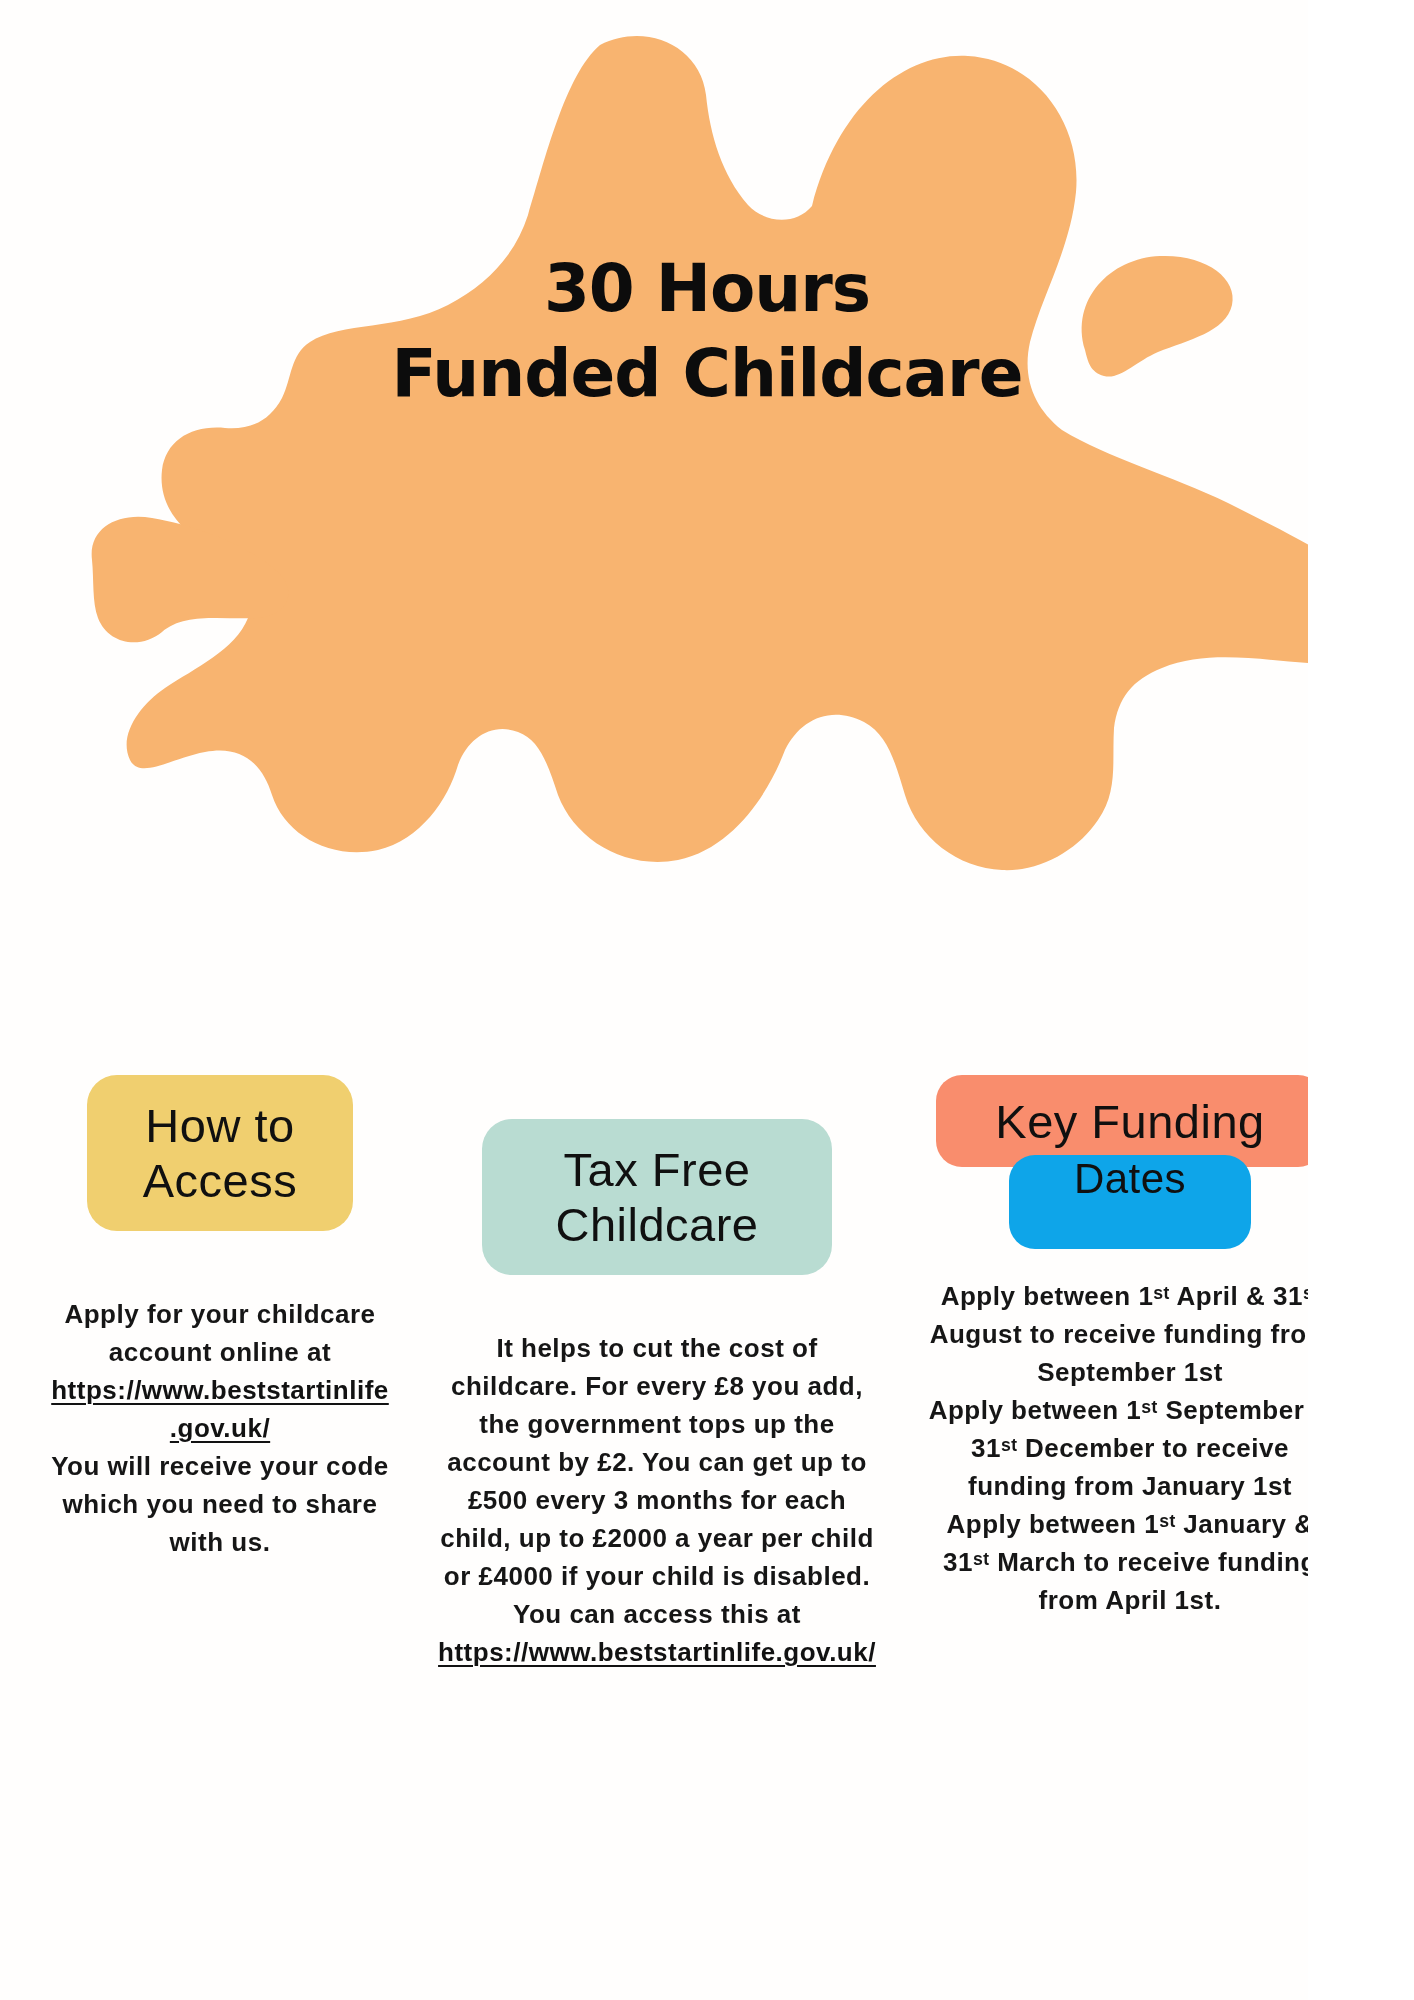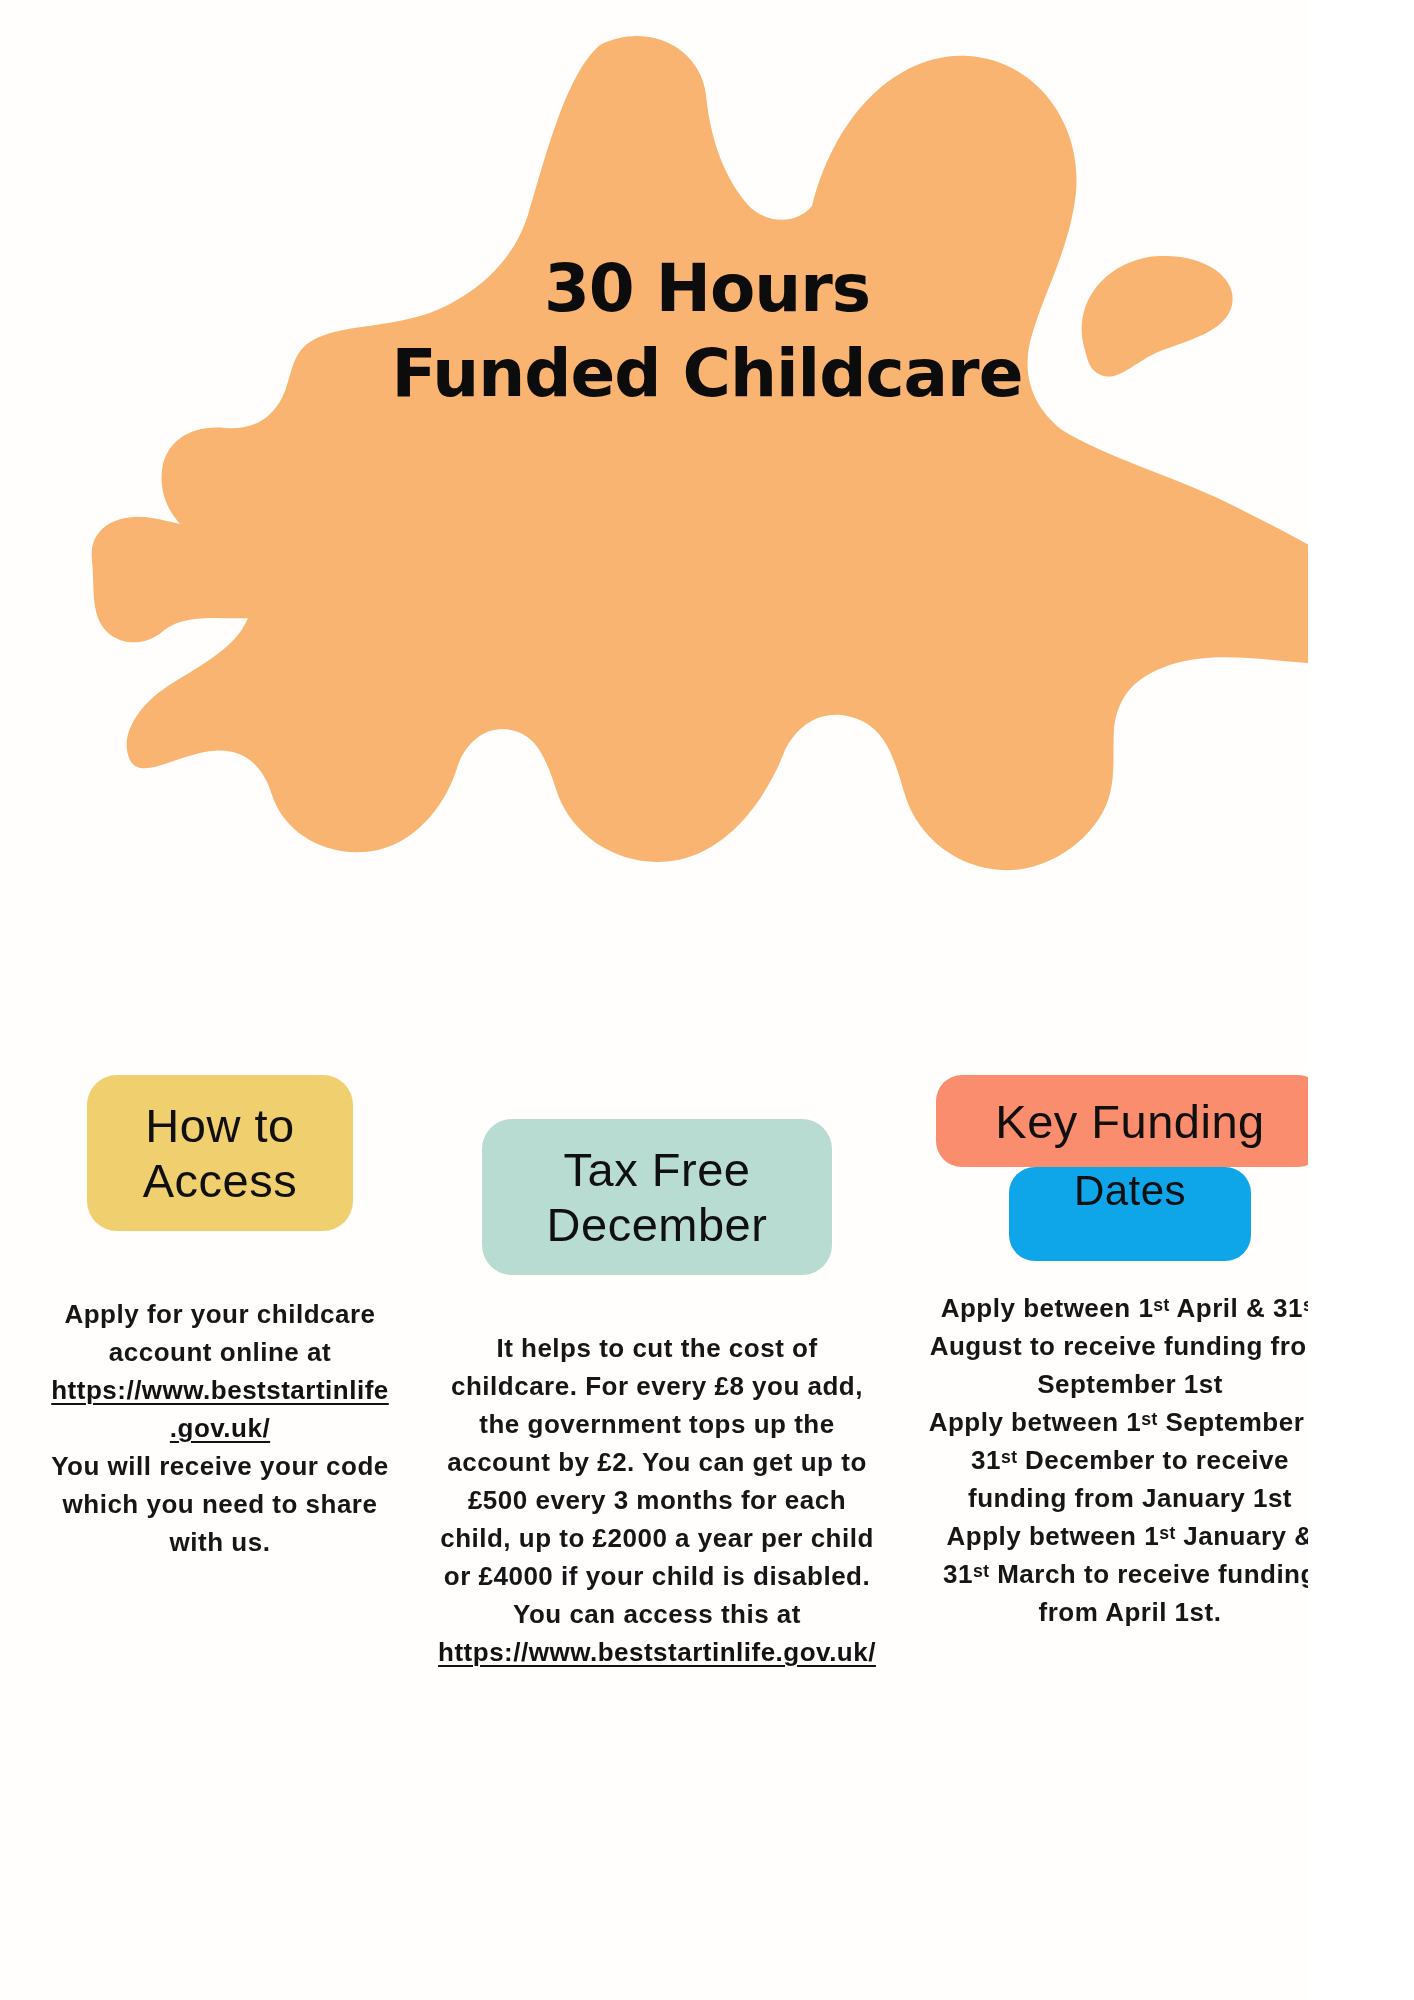--- a/index.html
+++ b/index.html
@@ -26,21 +26,21 @@
   .col-3 { left:898px; width:464px; }
 
   .pill {
     margin:0 auto; border-radius:30px;
     display:flex; flex-direction:column; align-items:center; justify-content:center;
     font-size:47px; line-height:55px; letter-spacing:0.5px; color:#101010; text-align:center;
   }
   .pill-1 { width:266px; height:156px; background:#f0cf6f; }
   .pill-2 { width:350px; height:156px; background:#b9dcd2;margin-top:44px; }
 
-  .kf-wrap { width:100%; display:flex; flex-direction:column; align-items:center;gap:12px; }
+  .kf-wrap { width:100%; display:flex; flex-direction:column; align-items:center; }
   .kf-top {
     width:388px; height:92px; background:#f98d6d; border-radius:26px;
     display:flex; align-items:center; justify-content:center;
     font-size:47px; letter-spacing:0.5px; color:#101010;
   }
   .kf-bottom {
     width:242px; height:94px; background:#0ea5e9; border-radius:26px; margin-top:-12px;
     display:flex; align-items:flex-start; justify-content:center;
     font-size:42px; letter-spacing:0.5px; color:#101010;
   }
@@ -131,21 +131,21 @@
     </div>
     <div class="body-text">
       <p><span>Apply for your childcare account online at </span><span class="link">https://www.beststartinlife.gov.uk/</span></p>
       <p><span>You will receive your code which you need to share with us.</span></p>
     </div>
   </div>
 
   <div class="col col-2">
     <div class="pill pill-2">
       <div>Tax Free</div>
-      <div>December</div>
+      <div>Childcare</div>
     </div>
     <div class="body-text">
       <p><span>It helps to cut the cost of childcare. For every £8 you add, the government tops up the account by £2. You can get up to £500 every 3 months for each child, up to £2000 a year per child or £4000 if your child is disabled. You can access this at </span><span class="link">https://www.beststartinlife.gov.uk/</span></p>
     </div>
   </div>
 
   <div class="col col-3">
     <div class="kf-wrap">
       <div class="kf-top">
         <span>Key Funding</span>

